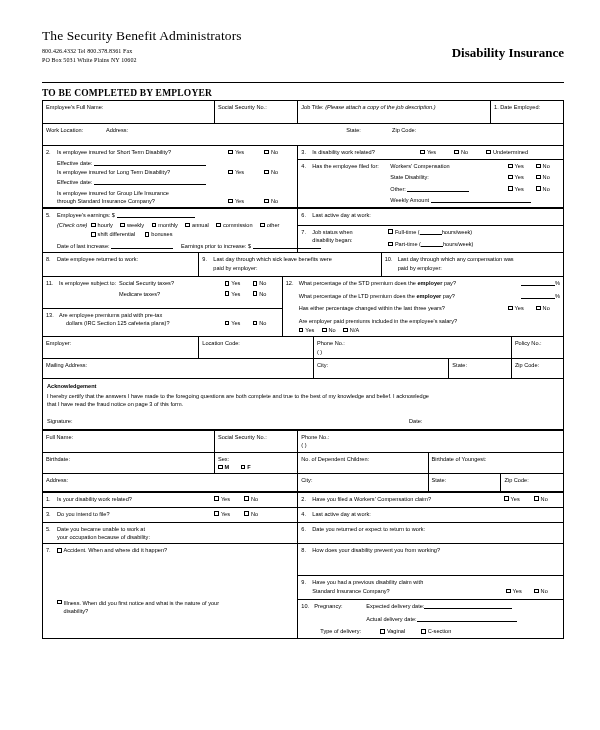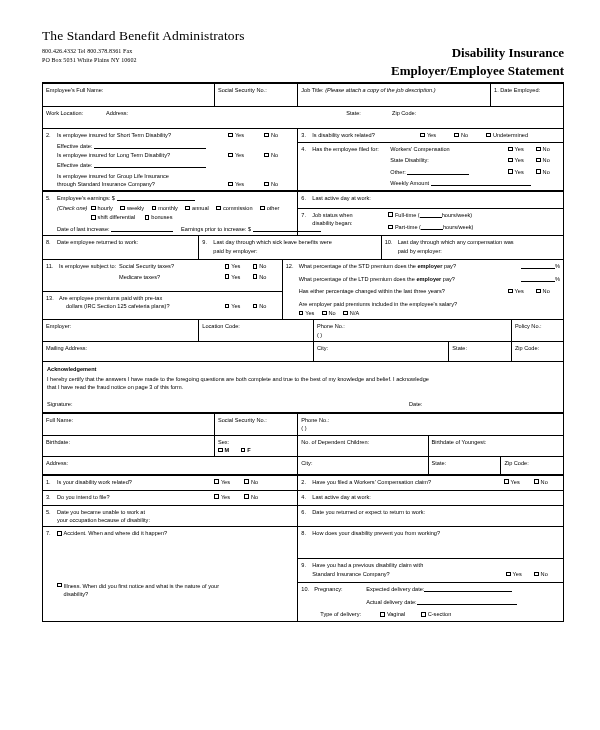--- a/index.html
+++ b/index.html
@@ -56,32 +56,32 @@
   .q .qn { width:11px; flex:none; }
   .q .qt { flex:1; }
   .sp { display:inline-block; }
 </style>
 </head>
 <body>
 
 <div class="page">
 
   <div class="letterhead">
-    <div class="company">The Standard Benefit Administrators</div>
+    <div class="company">The Security Benefit Administrators</div>
     <div class="contact">
       <div>800.426.4332 Tel   800.378.8361 Fax</div>
       <div>PO Box 5031   White Plains NY   10602</div>
     </div>
     <div class="doc-title">
       <div>Disability Insurance</div>
-      <div>Employer/Employee Statement</div>
     </div>
   </div>
   <div class="rule"></div>
 
+  <div class="section-head">TO BE COMPLETED BY EMPLOYER</div>
 
   <table class="tbl">
     <colgroup>
         <col style="width:33%">
         <col style="width:16%">
         <col style="width:37%">
         <col style="width:14%">
       </colgroup>
     <tbody>
       <tr>

